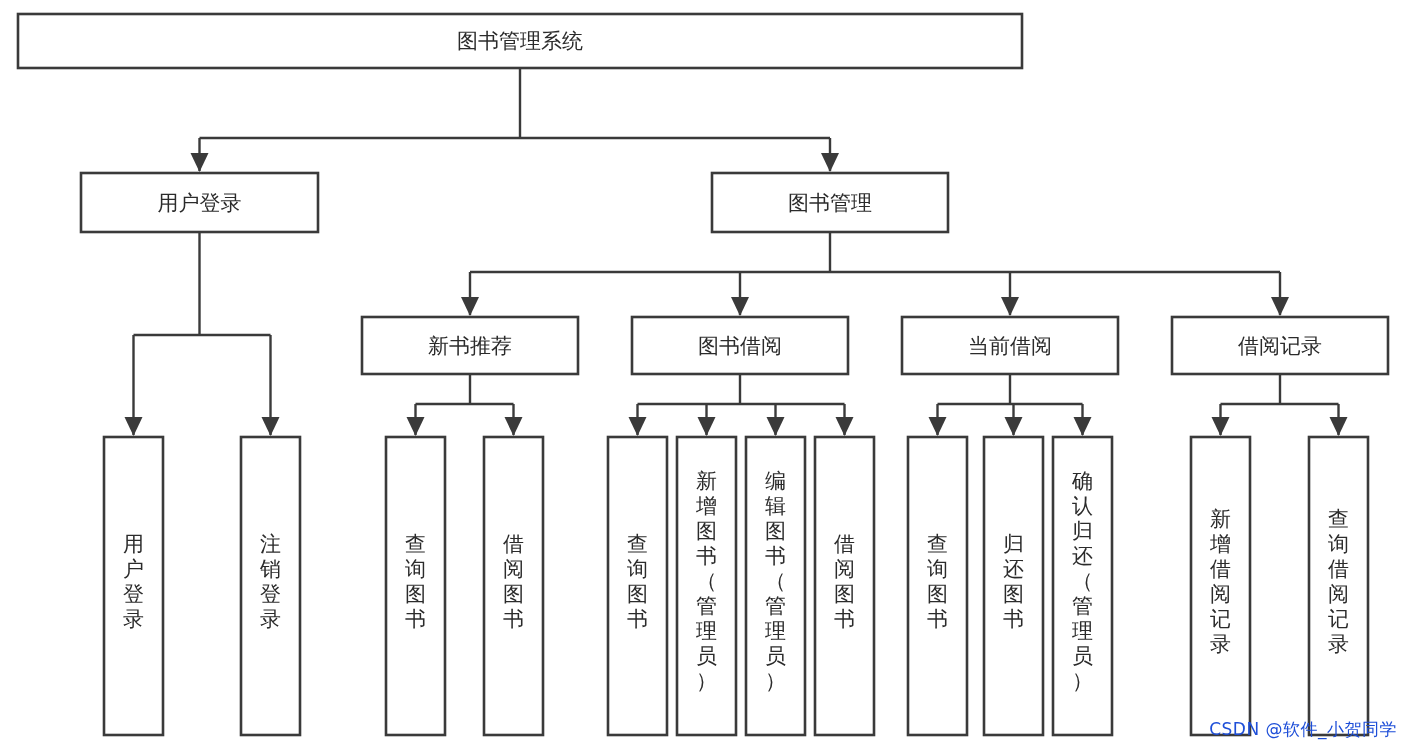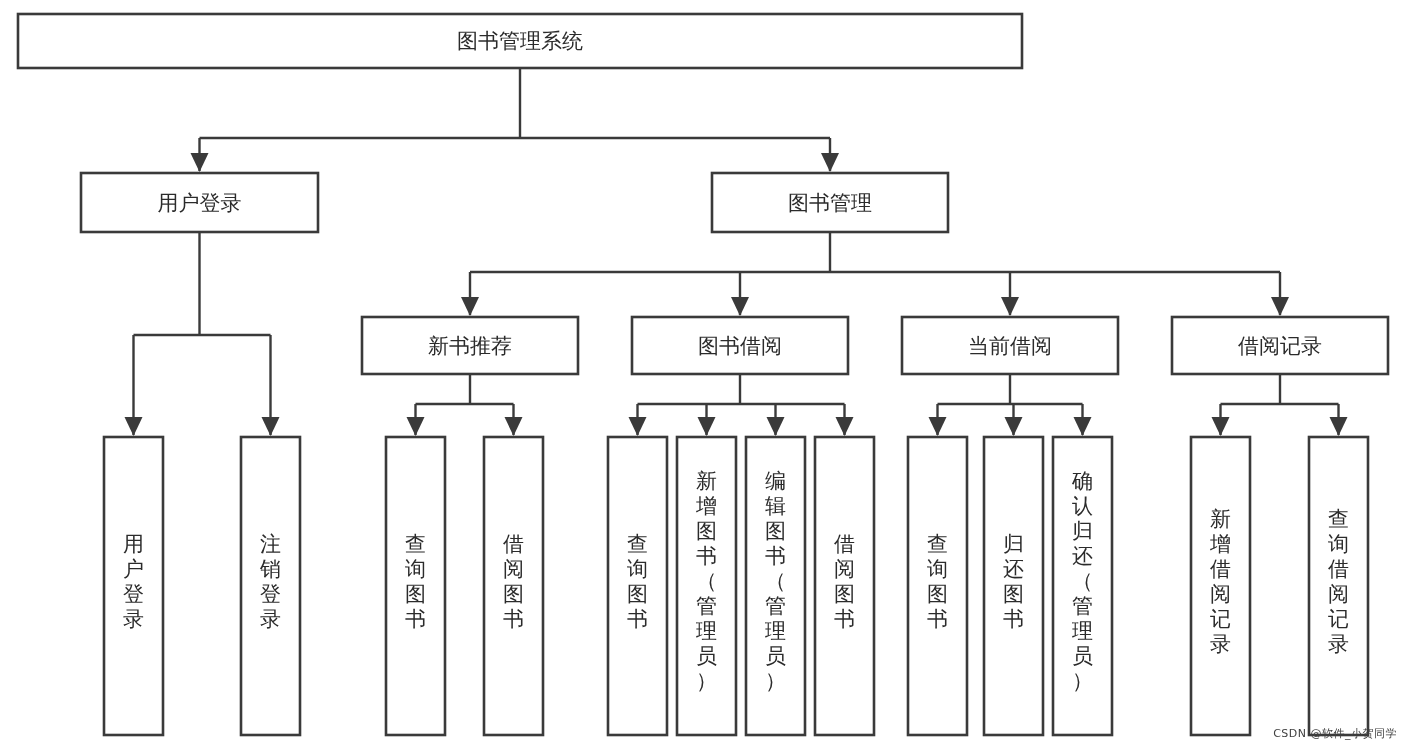--- a/index.html
+++ b/index.html
@@ -52,22 +52,22 @@
     fill: #2b2b2b;
     font-family: "DejaVu Sans", "Liberation Sans", sans-serif;
     font-size: 21px;
     text-anchor: middle;
   }
   .watermark {
     position: absolute;
     right: 8px;
     bottom: 6px;
     font-family: "DejaVu Sans", "Liberation Sans", sans-serif;
-    font-size: 11px;
-    color: #404040;
+    font-size: 17px;
+    color: #1d4ed8;
     letter-spacing: 0.5px;
     white-space: nowrap;
     user-select: none;
     text-align: center;
   }
 </style>
 </head>
 <body>
 
 <div id="canvas">

